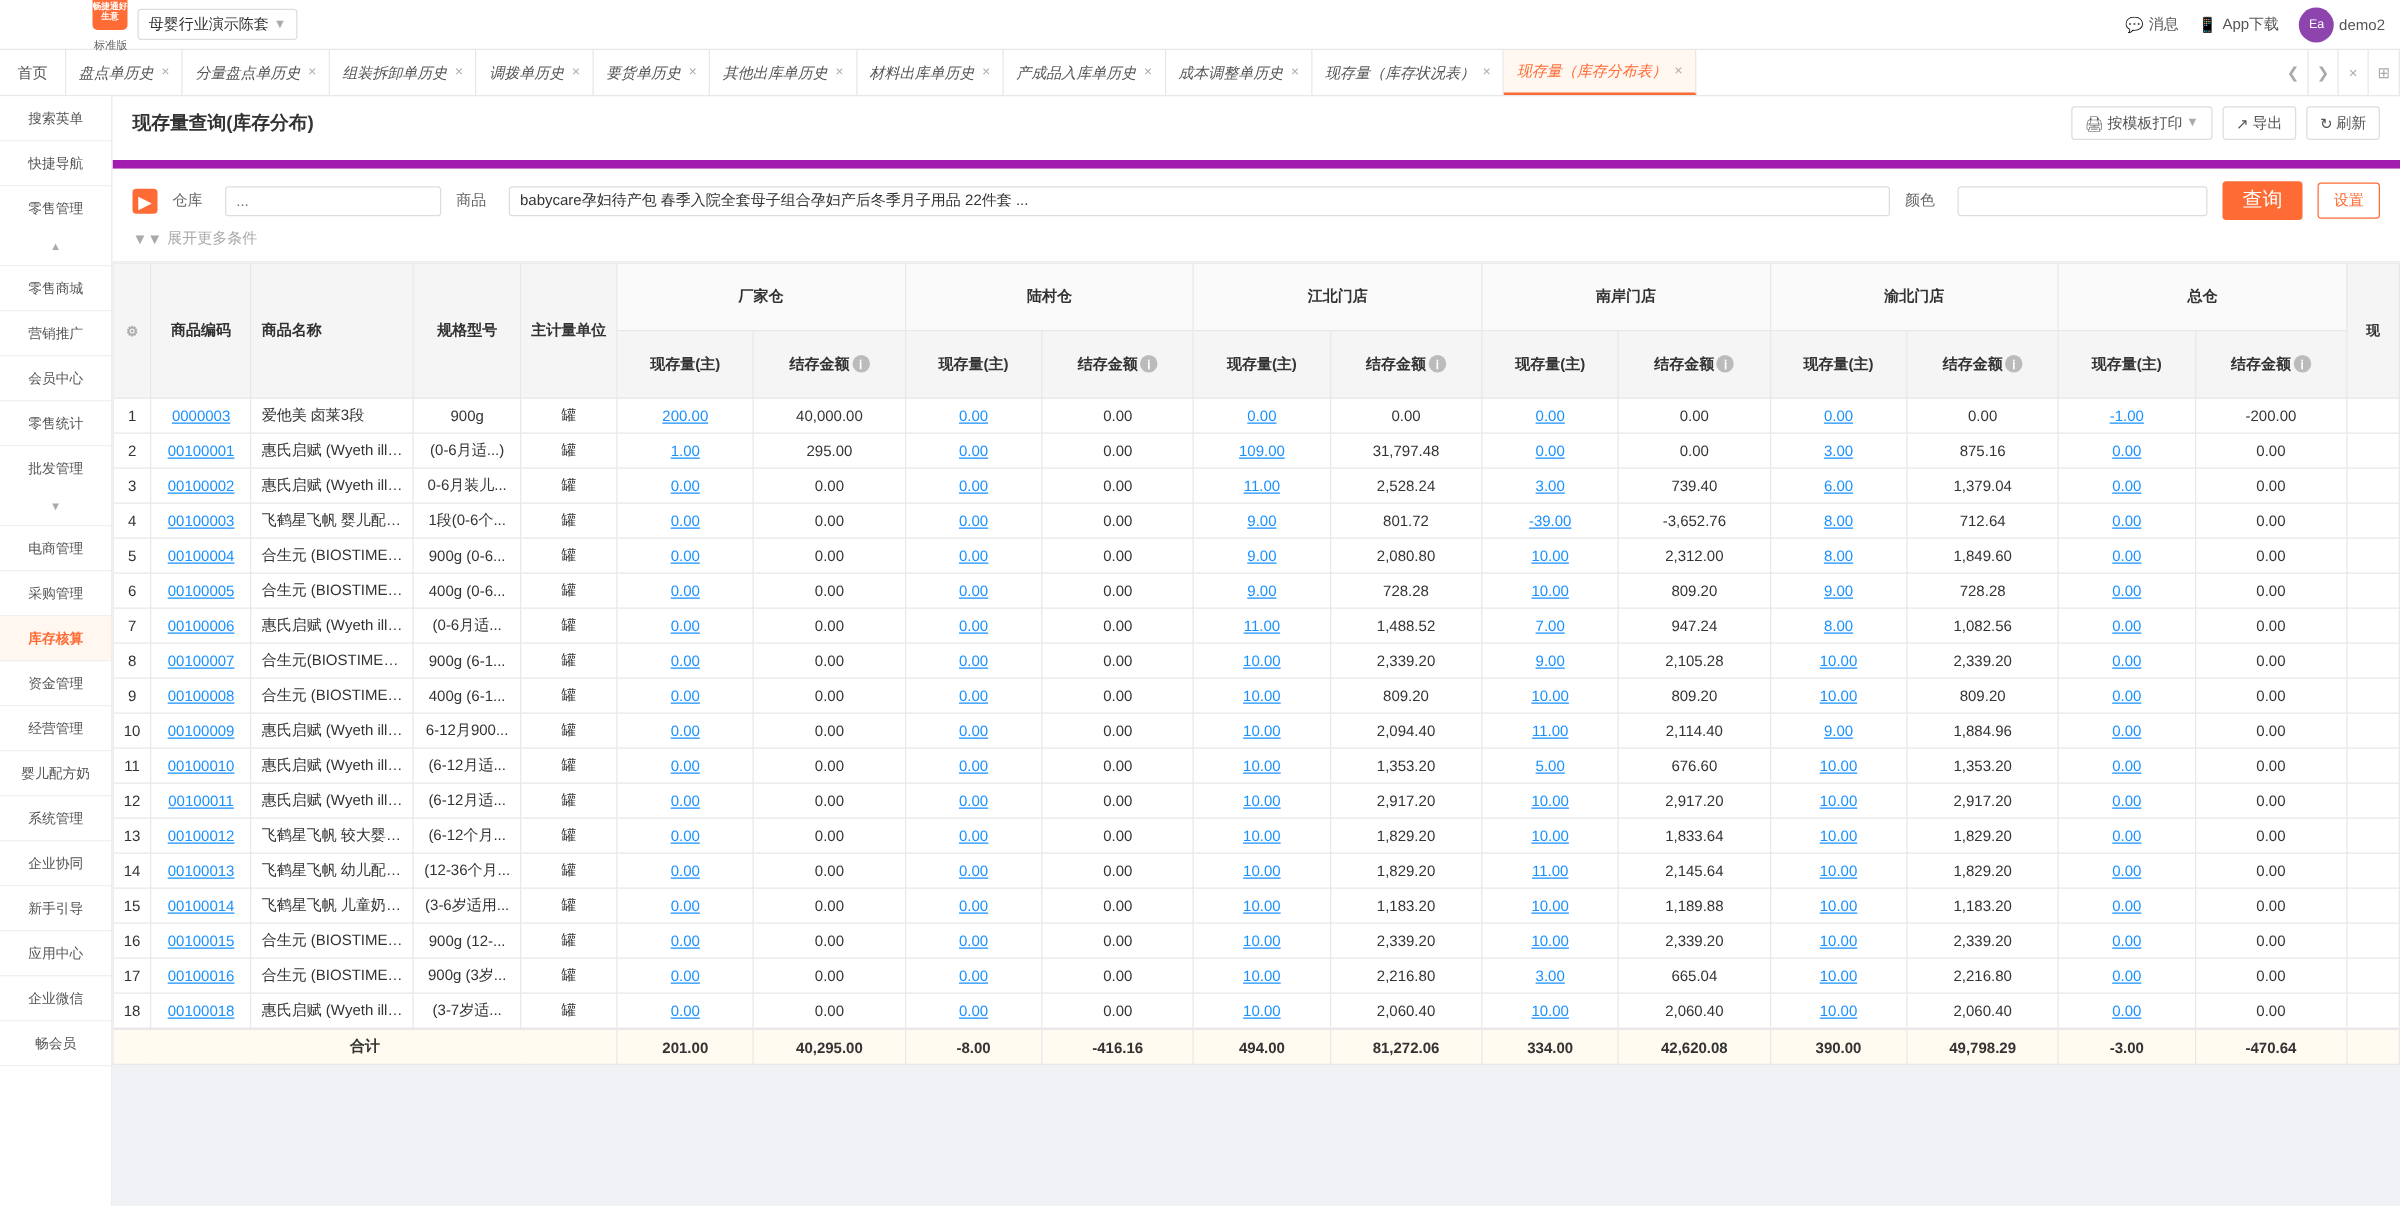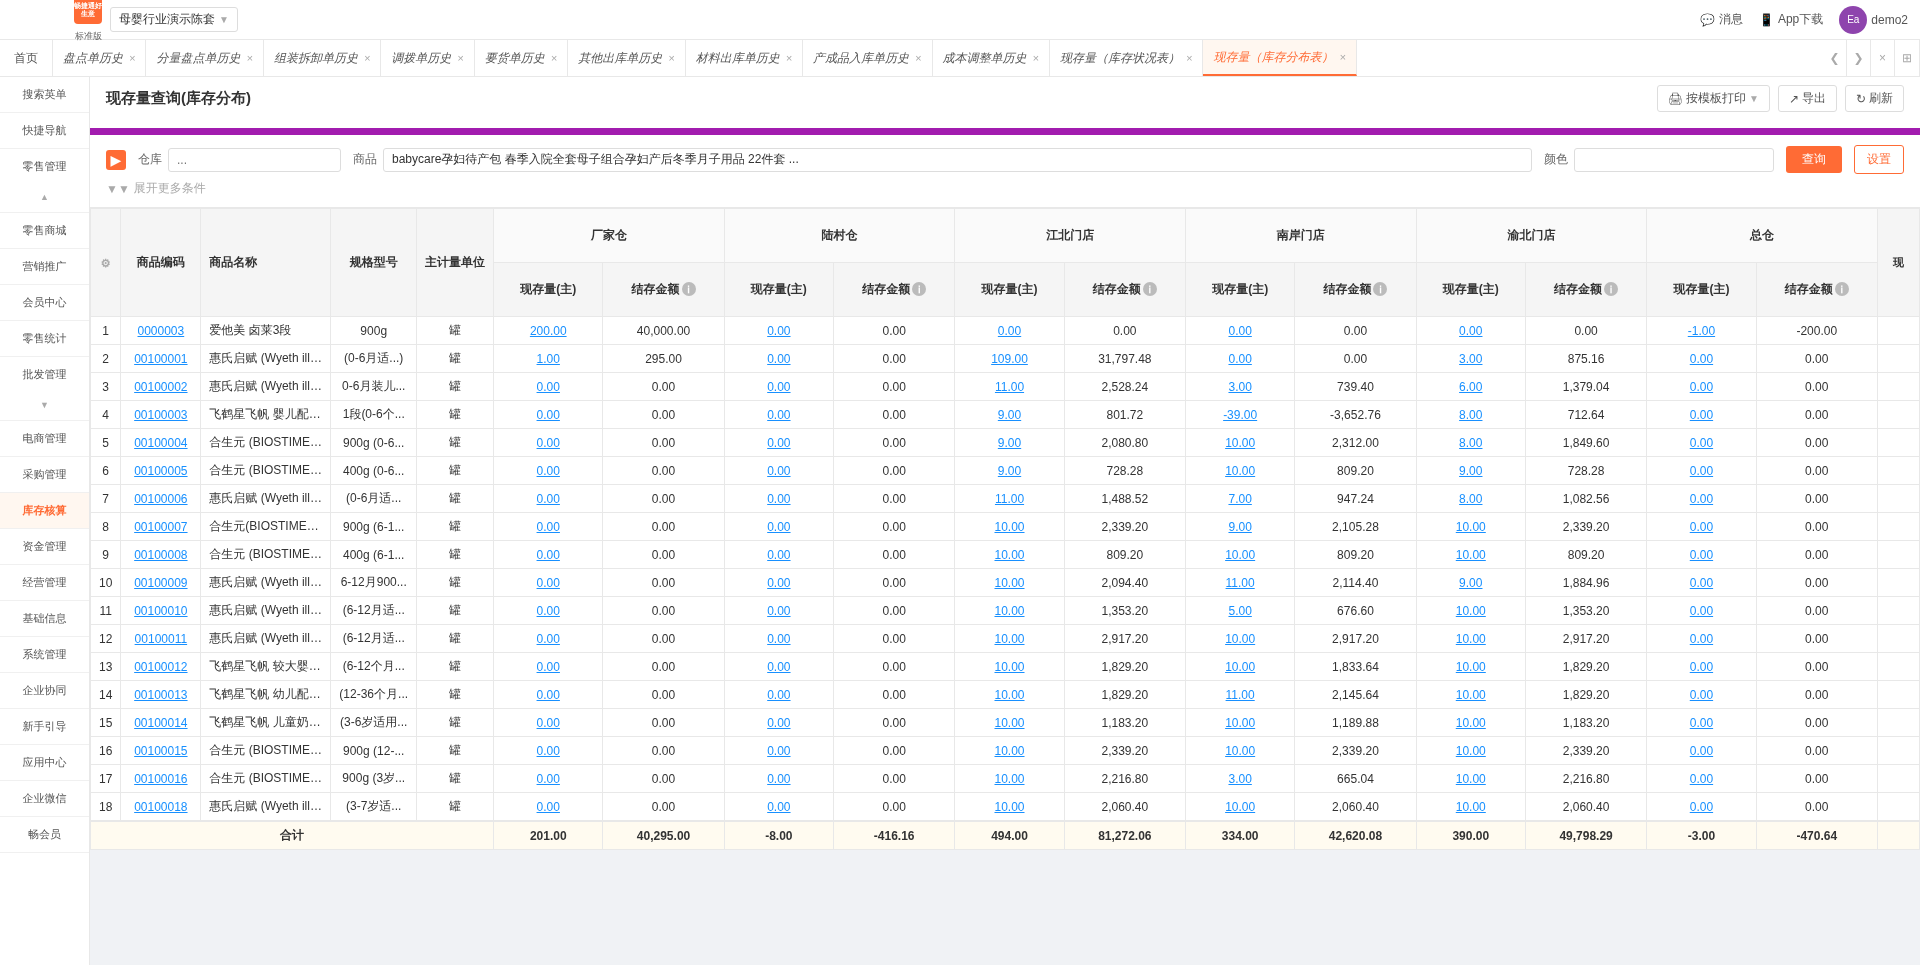--- a/index.html
+++ b/index.html
@@ -34,26 +34,26 @@
     
     
     .main { flex: 1; overflow: hidden; display: flex; flex-direction: column; }
     .page-title { font-size: 15px; font-weight: bold; color: #333; padding-bottom: 8px; }
     .page-actions { display: flex; gap: 8px; align-items: center; padding-bottom: 8px; }
     .btn-action { padding: 4px 10px; border: 1px solid #ddd; background: #fff; border-radius: 3px; cursor: pointer; font-size: 12px; color: #555; display: flex; align-items: center; gap: 3px; }
     
     
     .filter-area { background: #fff; padding: 10px 16px; border-bottom: 1px solid #e8e8e8; }
     .filter-row { display: flex; align-items: center; gap: 12px; }
-    .filter-item { display: flex; align-items: center; gap: 6px; }
+    .filter-item { display: flex; align-items: center; gap: 18px; }
     .filter-label { color: #666; font-size: 12px; white-space: nowrap; }
     .filter-input { border: 1px solid #ddd; border-radius: 3px; padding: 4px 8px; font-size: 12px; color: #333; min-width: 80px; }
     .filter-input-long { min-width: 280px; }
     .filter-input-color { min-width: 180px; }
-    .btn-search { background: #ff6b35; color: #fff; border: none; border-radius: 3px; padding: 5px 16px; cursor: pointer; font-size: 12px; }
+    .btn-search { background: #ff6b35; color: #fff; border: none; border-radius: 3px; padding: 5px 16px; cursor: pointer; font-size: 16px; }
     .btn-setting { background: #fff; color: #ff6b35; border: 1px solid #ff6b35; border-radius: 3px; padding: 5px 12px; cursor: pointer; font-size: 12px; }
     .expand-more { display: flex; align-items: center; gap: 4px; color: #aaa; font-size: 12px; cursor: pointer; margin-top: 6px; }
     
     
     .table-area { flex: 1; overflow: auto; padding: 0; background: #f0f2f5; }
     .data-table { width: 100%; border-collapse: collapse; background: #fff; font-size: 12px; }
     .data-table th { background: #f5f5f5; border: 1px solid #e8e8e8; padding: 18px 8px; text-align: center; font-weight: bold; color: #333; white-space: nowrap; }
     .data-table td { border: 1px solid #e8e8e8; padding: 5px 8px; text-align: center; color: #333; white-space: nowrap; }
     .data-table .group-header { background: #fafafa; text-align: center; font-weight: bold; }
     .col-num { width: 30px; color: #999; }
@@ -187,21 +187,21 @@
       <div class="sidebar-item">零售统计</div>
       <div class="sidebar-item has-arrow">
         <span>批发管理</span>
         <span style="font-size:9px;color:#aaa;">▼</span>
       </div>
       <div class="sidebar-item">电商管理</div>
       <div class="sidebar-item">采购管理</div>
       <div class="sidebar-item active">库存核算</div>
       <div class="sidebar-item">资金管理</div>
       <div class="sidebar-item">经营管理</div>
-      <div class="sidebar-item">基础信息</div>
+      <div class="sidebar-item">婴儿配方奶</div>
       <div class="sidebar-item">系统管理</div>
       <div class="sidebar-item">企业协同</div>
       <div class="sidebar-item">新手引导</div>
       <div class="sidebar-item">应用中心</div>
       <div class="sidebar-item">企业微信</div>
       <div class="sidebar-item">畅会员</div>
     </div>
 
     <div class="main">
 

